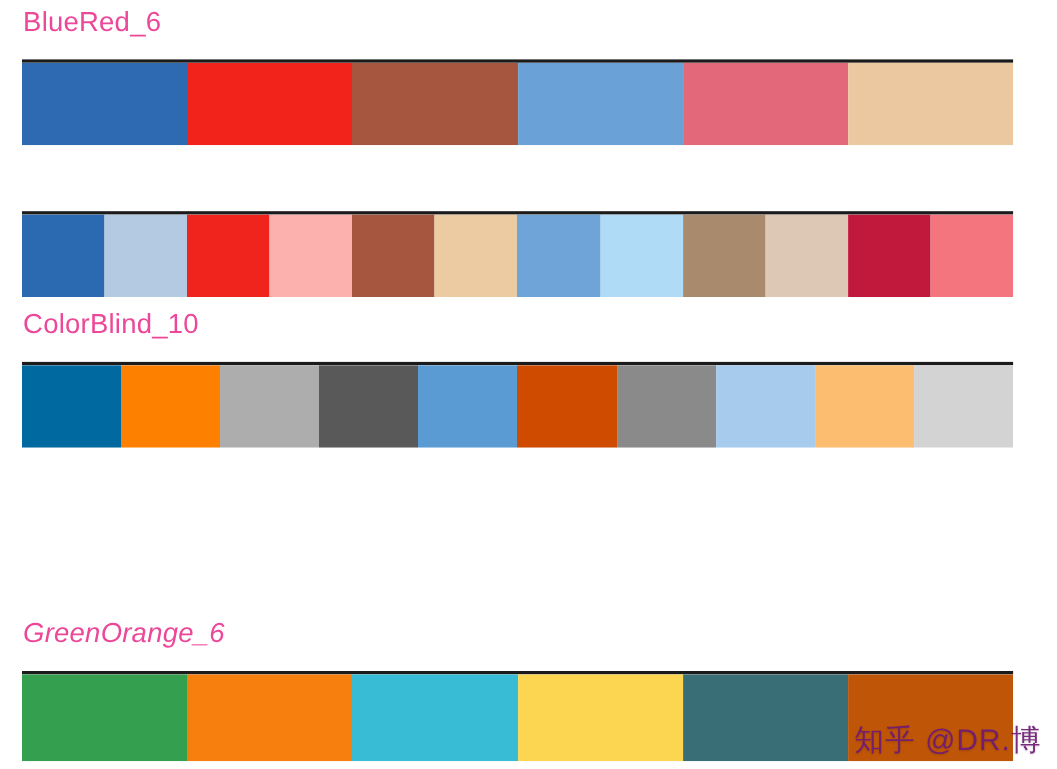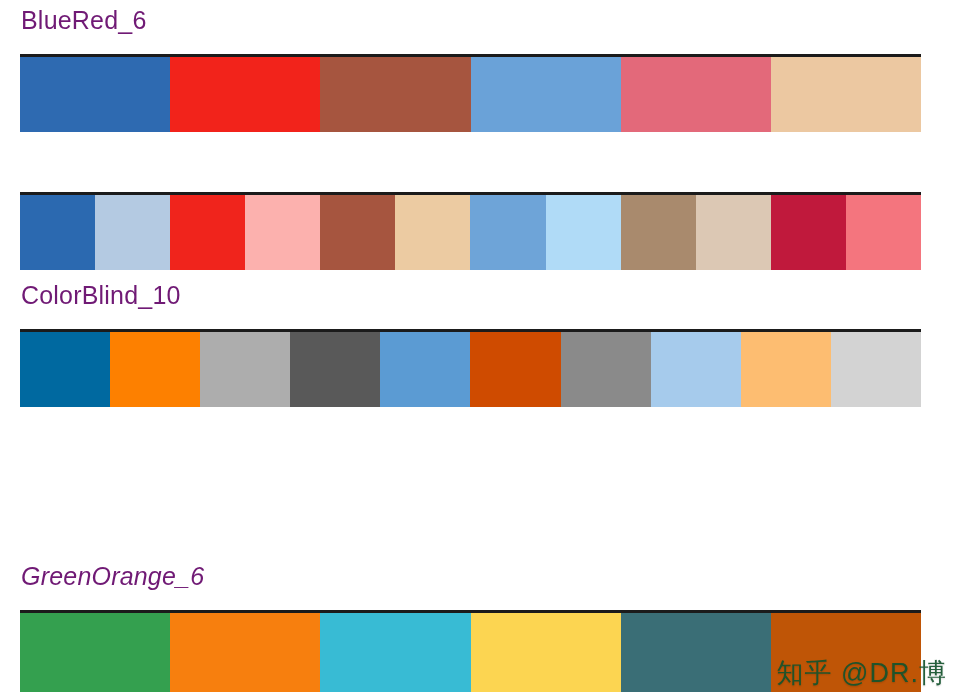--- a/index.html
+++ b/index.html
@@ -25,21 +25,21 @@
     left: 0;
     width: 961px;
   }
   .palette-label {
     position: absolute;
     left: 21px;
     top: 0;
     font-size: 25px;
     font-weight: 300;
     letter-spacing: 0.2px;
-    color: #701a75;
+    color: #ec4899;
     white-space: nowrap;
     line-height: 1;
   }
   .swatch-bar {
     position: absolute;
     left: 20px;
     width: 901px;
     display: flex;
     flex-direction: row;
     border-top: 3px solid #1b1b1b;
@@ -61,21 +61,21 @@
   #row-gray5     .swatch-bar { top: 46px; height: 78px; }
   #row-greenorange6 { top: 564px; height: 142px; font-style: italic; }
   #row-greenorange6 .swatch-bar { top: 46px; height: 82px; }
 
   #watermark {
     position: absolute;
     right: 14px;
     bottom: 8px;
     font-size: 27px;
     font-weight: 400;
-    color: #14532d;
+    color: #701a75;
     opacity: 0.93;
     letter-spacing: 1px;
     white-space: nowrap;
     text-shadow: 0 1px 2px rgba(0,0,0,0.18);
     pointer-events: none;
   }
 </style>
 </head>
 <body>
 

